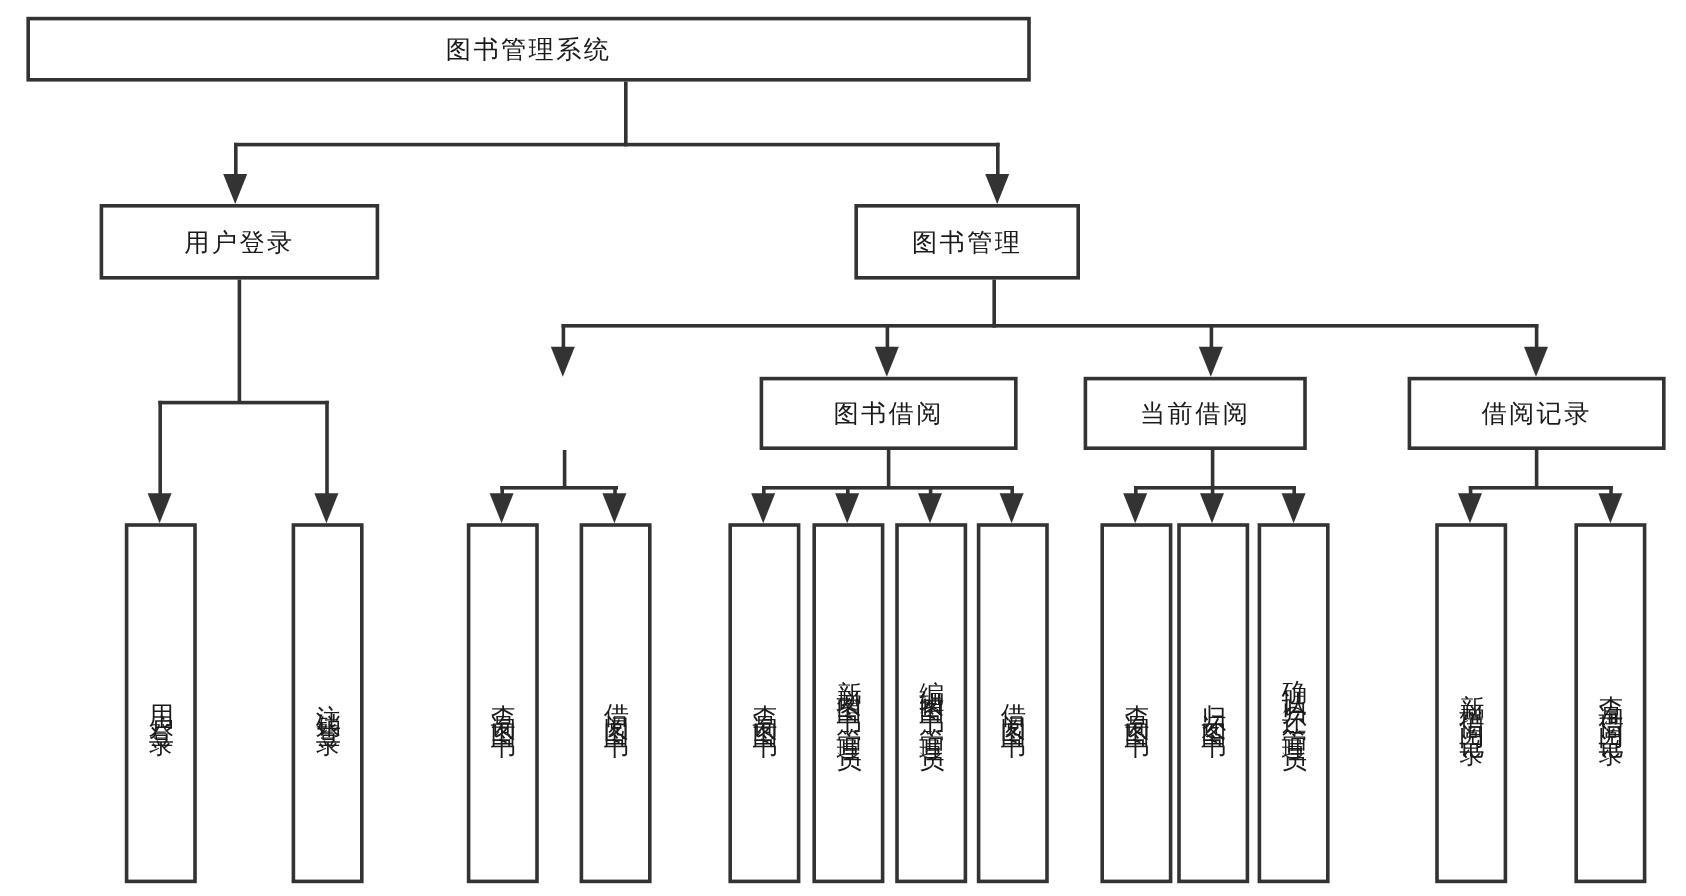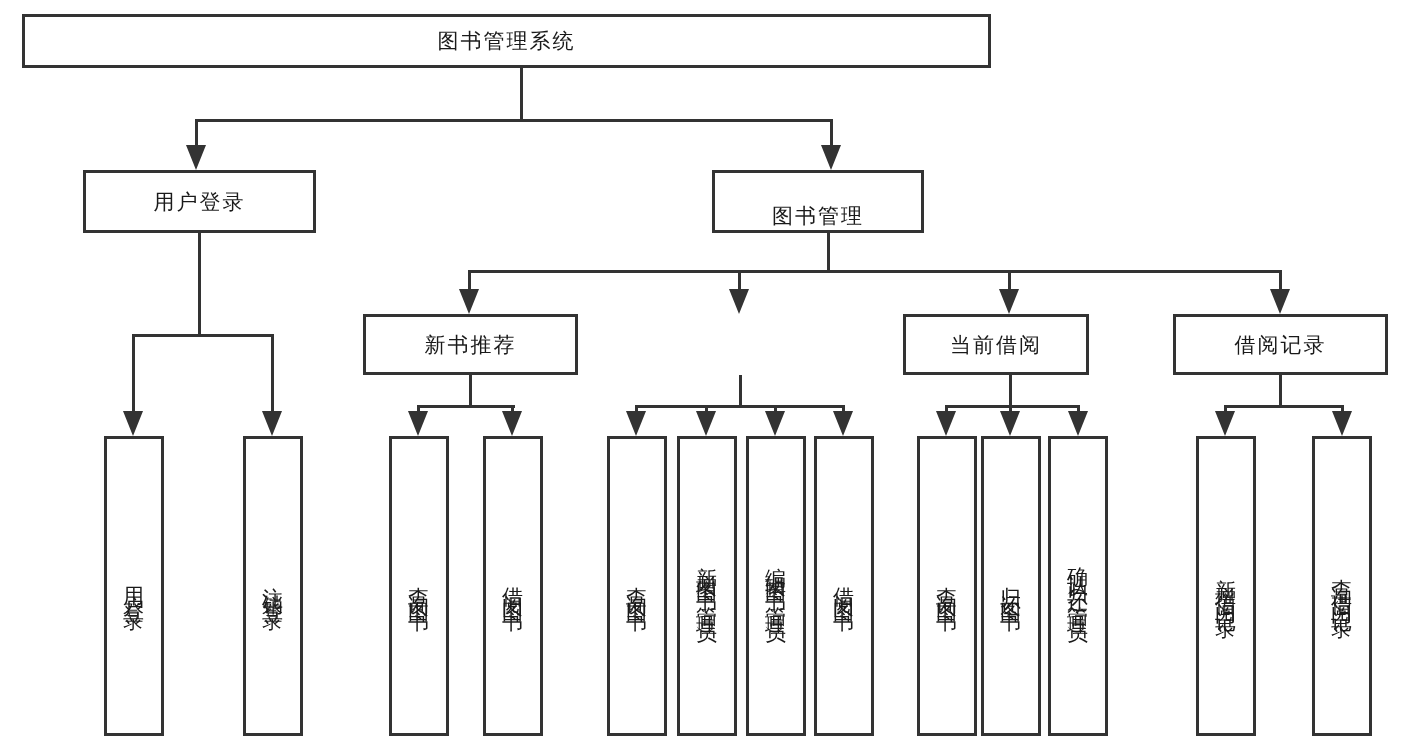--- a/index.html
+++ b/index.html
@@ -29,37 +29,37 @@
   .watermark {
     position:absolute; left:1183px; top:716px; z-index:6;
     font-size:19px; color:#9e9e9e; opacity:0.88; white-space:nowrap;
   }
 </style>
 </head>
 <body>
 
 <div class="stage">
 
-  <div class="node" style="left:22px; top:14px; width:969px; height:54px;">
+  <div class="node" style="left:22px; top:14px; width:837px; height:54px;">
     <span class="lbl">图书管理系统</span>
   </div>
 
   <div>
     <div class="vline" style="left:520px; top:68px; height:54px;"></div>
     <div class="hline" style="left:195px; top:119px; width:638px;"></div>
     <div class="vline" style="left:195px; top:119px; height:27px;"></div>
     <div class="arrow" style="left:186px; top:145px;"></div>
     <div class="vline" style="left:830px; top:119px; height:27px;"></div>
     <div class="arrow" style="left:821px; top:145px;"></div>
   </div>
 
   <div class="node" style="left:83px; top:170px; width:233px; height:63px;">
     <span class="lbl">用户登录</span>
   </div>
-  <div class="node" style="left:712px; top:170px; width:212px; height:63px;align-items:flex-end;">
+  <div class="node" style="left:712px; top:170px; width:188px; height:63px;">
     <span class="lbl">图书管理</span>
   </div>
 
   <div>
     <div class="vline" style="left:198px; top:233px; height:103px;"></div>
     <div class="hline" style="left:132px; top:334px; width:142px;"></div>
     <div class="vline" style="left:132px; top:334px; height:79px;"></div>
     <div class="arrow" style="left:123px; top:411px;"></div>
     <div class="vline" style="left:271px; top:334px; height:79px;"></div>
     <div class="arrow" style="left:262px; top:411px;"></div>
@@ -71,22 +71,22 @@
     <div class="vline" style="left:468px;  top:270px; height:21px;"></div>
     <div class="arrow" style="left:459px;  top:289px;"></div>
     <div class="vline" style="left:738px;  top:270px; height:21px;"></div>
     <div class="arrow" style="left:729px;  top:289px;"></div>
     <div class="vline" style="left:1008px; top:270px; height:21px;"></div>
     <div class="arrow" style="left:999px;  top:289px;"></div>
     <div class="vline" style="left:1279px; top:270px; height:21px;"></div>
     <div class="arrow" style="left:1270px; top:289px;"></div>
   </div>
 
-  <div class="node" style="left:363px; top:314px; width:215px; height:61px;">
-    <span class="lbl">新书推荐</span>
+  <div class="node" style="left:633px; top:314px; width:215px; height:61px;">
+    <span class="lbl">图书借阅</span>
   </div>
   <div class="node" style="left:903px; top:314px; width:186px; height:61px;">
     <span class="lbl">当前借阅</span>
   </div>
   <div class="node" style="left:1173px; top:314px; width:215px; height:61px;">
     <span class="lbl">借阅记录</span>
   </div>
 
   <div>
     <div class="vline" style="left:469px; top:375px; height:32px;"></div>

